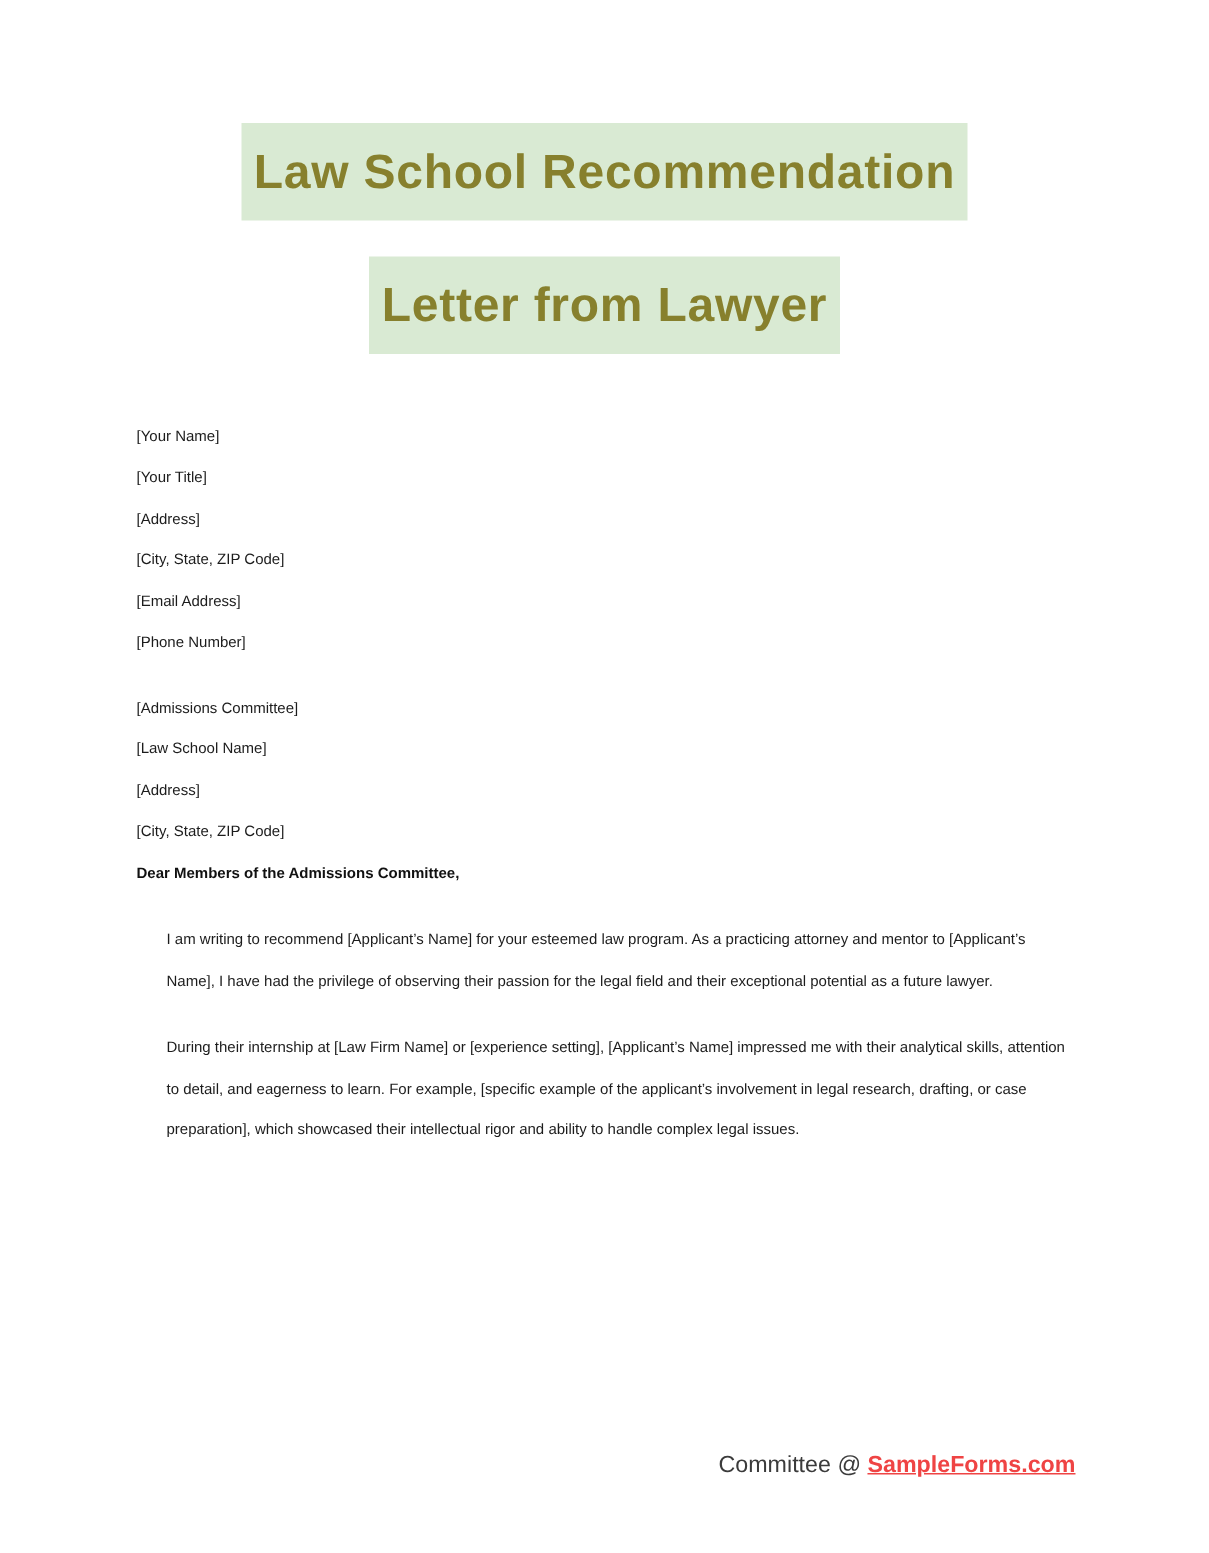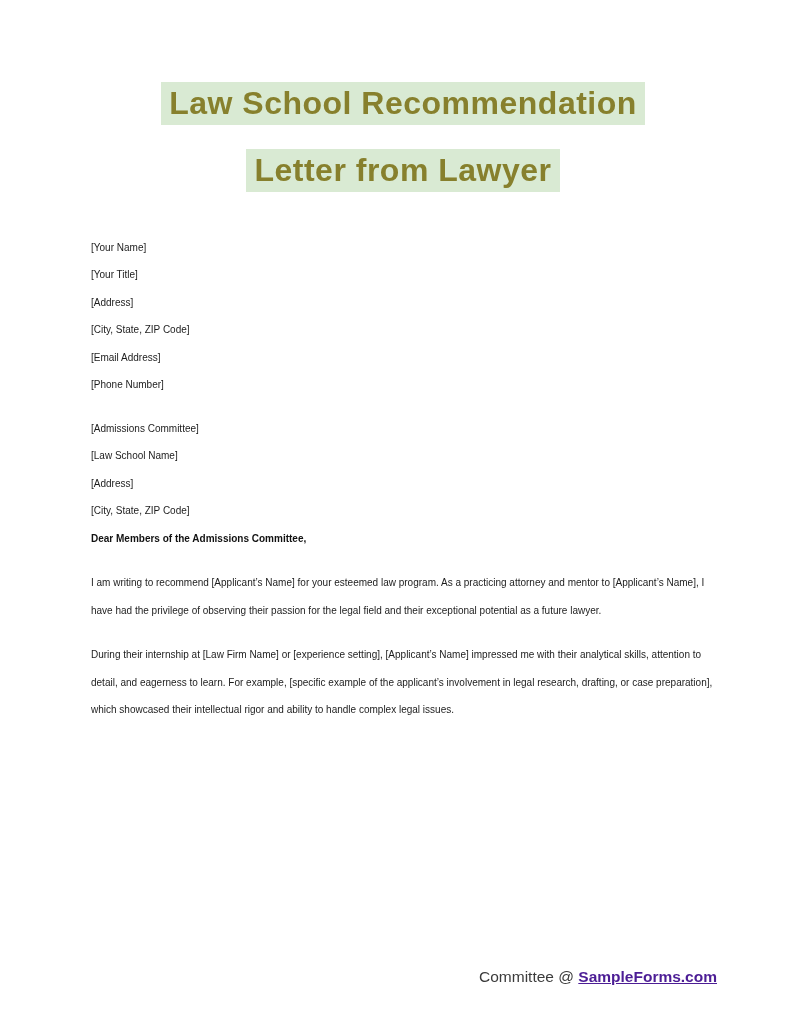--- a/index.html
+++ b/index.html
@@ -24,21 +24,21 @@
     display: block;
     margin-bottom: 24px;
   }
   .title-hl {
     display: inline-block;
     background: #d9ead3;
     color: #87802d;
     font-weight: bold;
     font-size: 32px;
     line-height: 1.28;
-    padding: 1px 8px;
+    padding: 12px 8px;
     letter-spacing: 0.5px;
   }
   .body-content {
     padding: 0 89px 0 91px;
     margin-top: 42px;
     font-size: 10px;
     color: #1c1c1c;
   }
   .addr-line {
     line-height: 27.5px;
@@ -48,33 +48,34 @@
   }
   .salutation {
     font-weight: bold;
     line-height: 27.5px;
     color: #111111;
   }
   .para {
     margin-top: 17px;
     line-height: 27.4px;
     color: #1c1c1c;
+    margin-left: 20px;
   }
   .footer {
     position: absolute;
     right: 89px;
     bottom: 49px;
     font-size: 15.5px;
     color: #3b3b3b;
   }
   .footer .copyright-label {
     color: #3b3b3b;
   }
   .footer a.sample-link {
-    color: #4c1d95;
+    color: #ef4444;
     font-weight: bold;
     text-decoration: underline;
     cursor: pointer;
   }
 </style>
 </head>
 <body>
 
 <div class="page">
 

